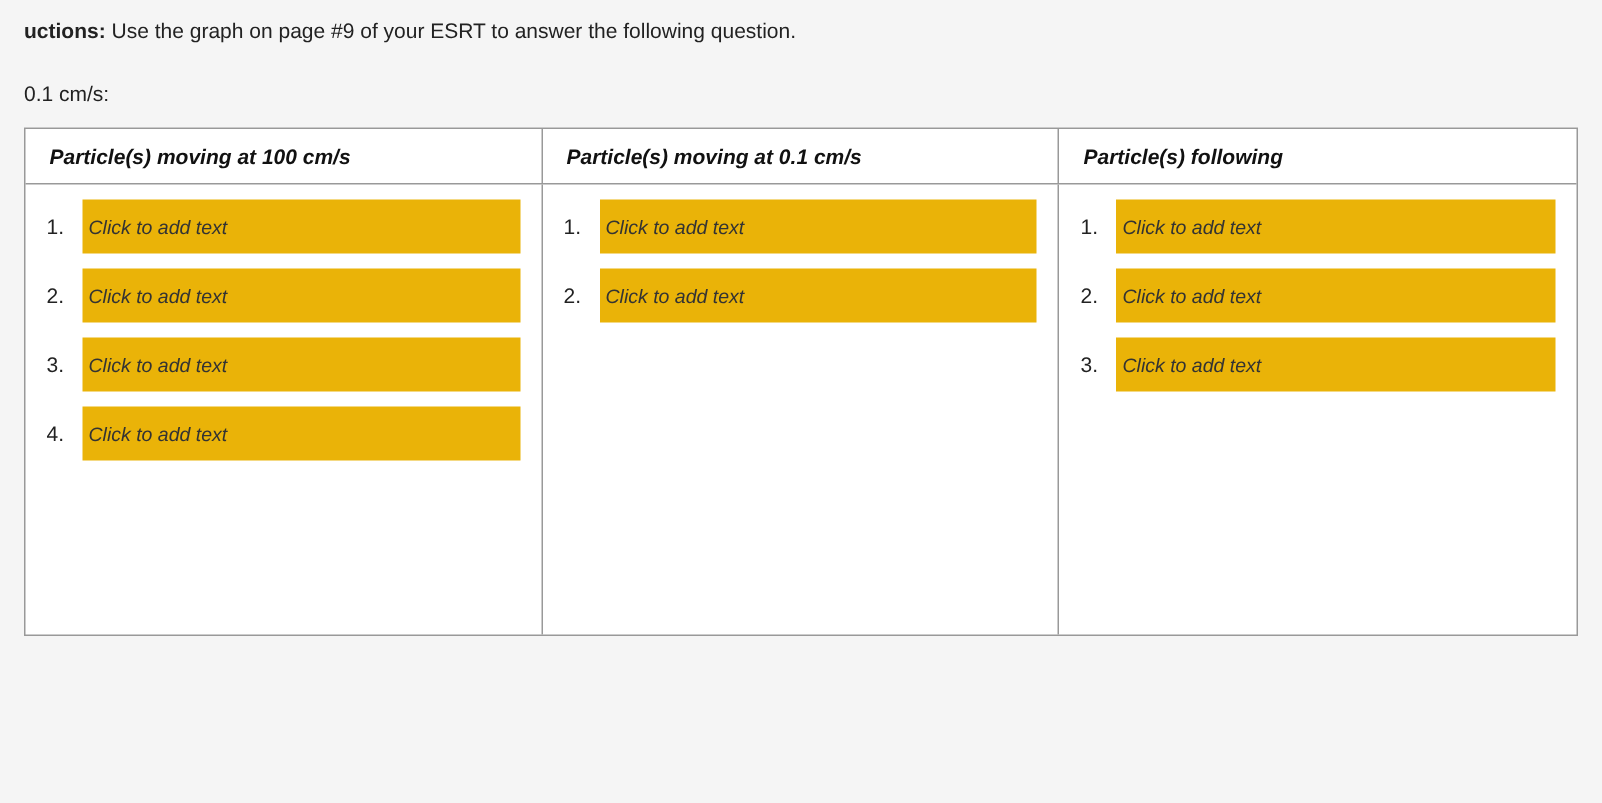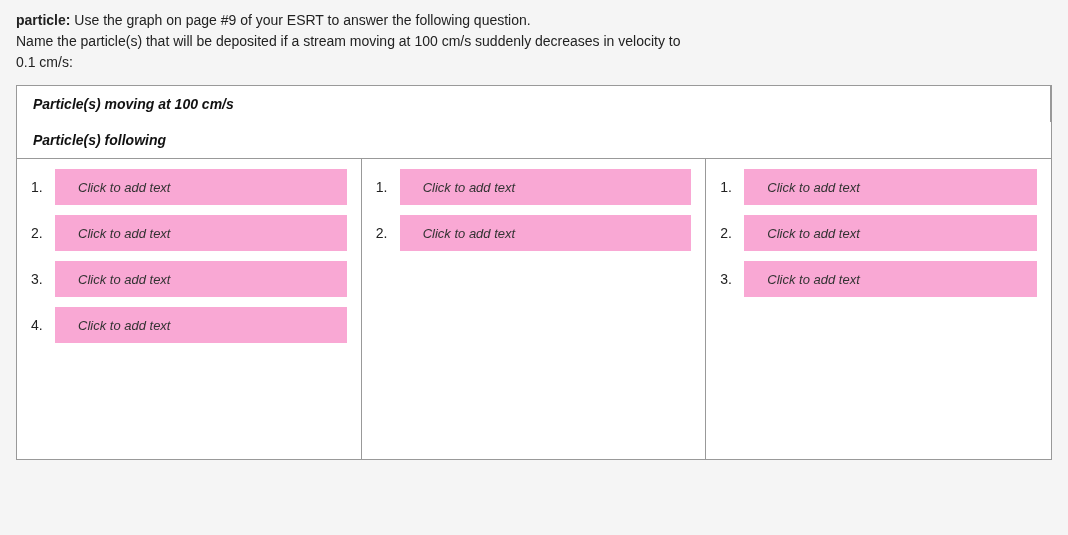--- a/index.html
+++ b/index.html
@@ -28,21 +28,21 @@
     }
 
     .table-wrapper {
       border: 1.5px solid #999;
       background: #fff;
       width: 100%;
     }
 
     .table-header {
       display: grid;
-      grid-template-columns: 1fr;
+      grid-template-columns: 1fr 1fr 1fr;
       border-bottom: 1.5px solid #999;
     }
 
     .header-cell {
       padding: 10px 16px;
       font-style: italic;
       font-weight: bold;
       font-size: 14px;
       text-align: left;
       color: #111;
@@ -77,49 +77,50 @@
     }
 
     .row-number {
       font-size: 14px;
       color: #222;
       min-width: 16px;
       font-weight: normal;
     }
 
     .text-box {
-      background: #f9a8d4;
+      background: #eab308;
       border: none;
-      padding: 8px 23px;
+      padding: 8px 4px;
       font-size: 13px;
       color: #333;
       font-style: italic;
       cursor: text;
       flex: 1;
       min-height: 36px;
       display: flex;
       align-items: center;
     }
 
     .col-middle {
       min-height: 300px;
     }
   </style>
 </head>
 <body>
 
 <div class="instructions">
-  <span class="label">particle: </span><span>Use the graph on page #9 of your ESRT to answer the following question.</span><br>
-  <span>Name the particle(s) that will be deposited if a stream moving at 100 cm/s suddenly decreases in velocity to</span><br>
+  <span class="label">uctions: </span><span>Use the graph on page #9 of your ESRT to answer the following question.</span><br>
+  <br>
   <span>0.1 cm/s:</span>
 </div>
 
 <div class="table-wrapper">
   <div class="table-header">
     <div class="header-cell">Particle(s) moving at 100 cm/s</div>
+    <div class="header-cell">Particle(s) moving at 0.1 cm/s</div>
     <div class="header-cell">Particle(s) following</div>
   </div>
   <div class="table-body">
 
     <div class="column">
       <div class="row-item">
         <span class="row-number">1.</span>
         <div class="text-box">Click to add text</div>
       </div>
       <div class="row-item">

